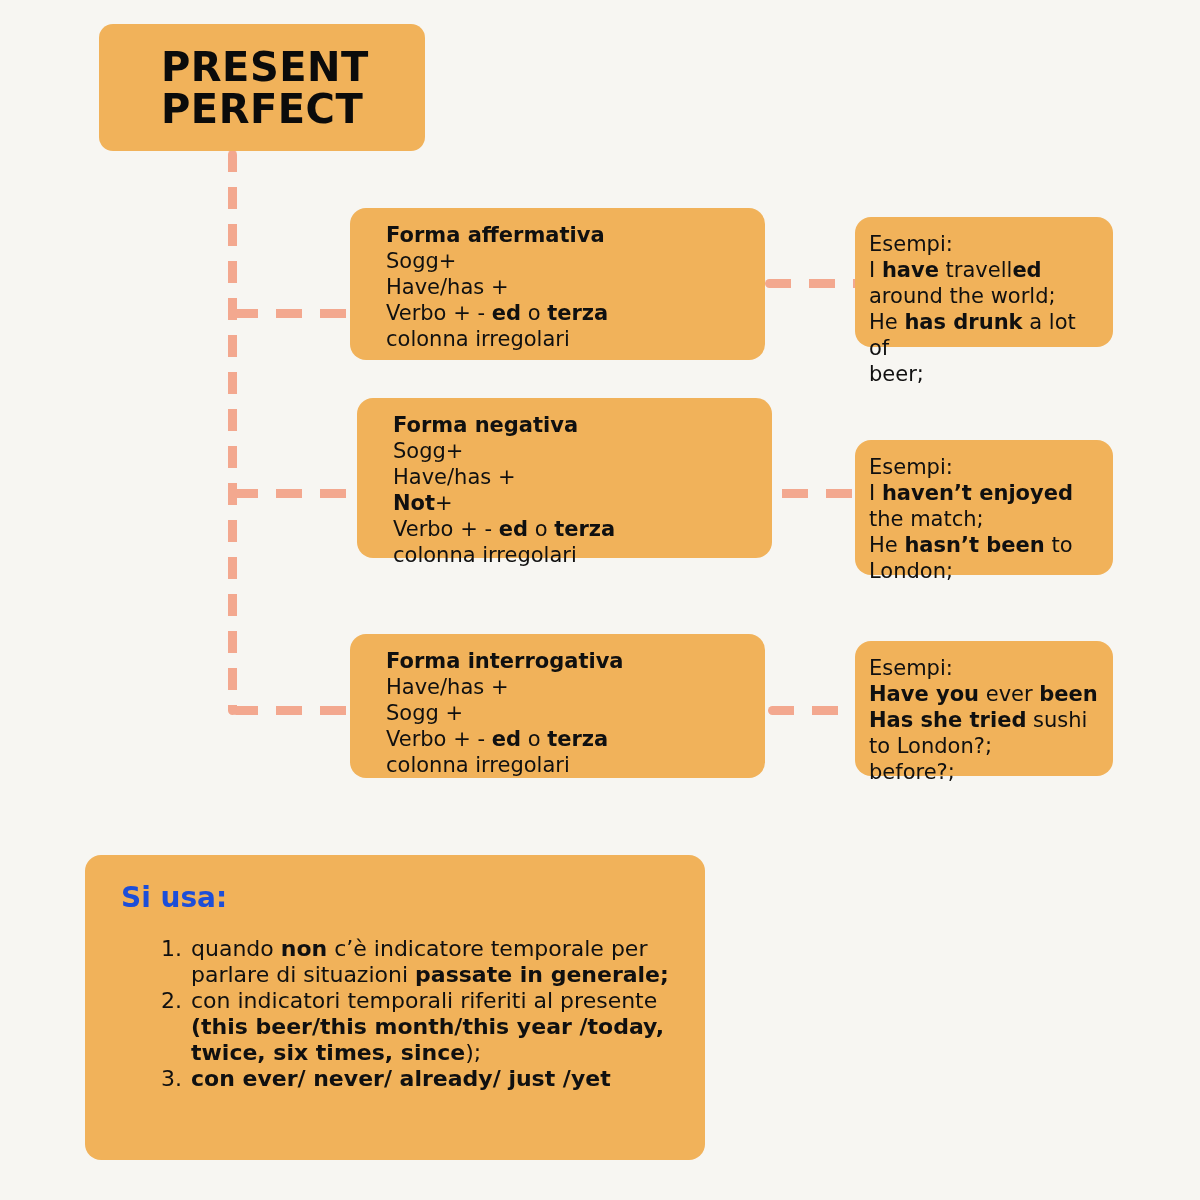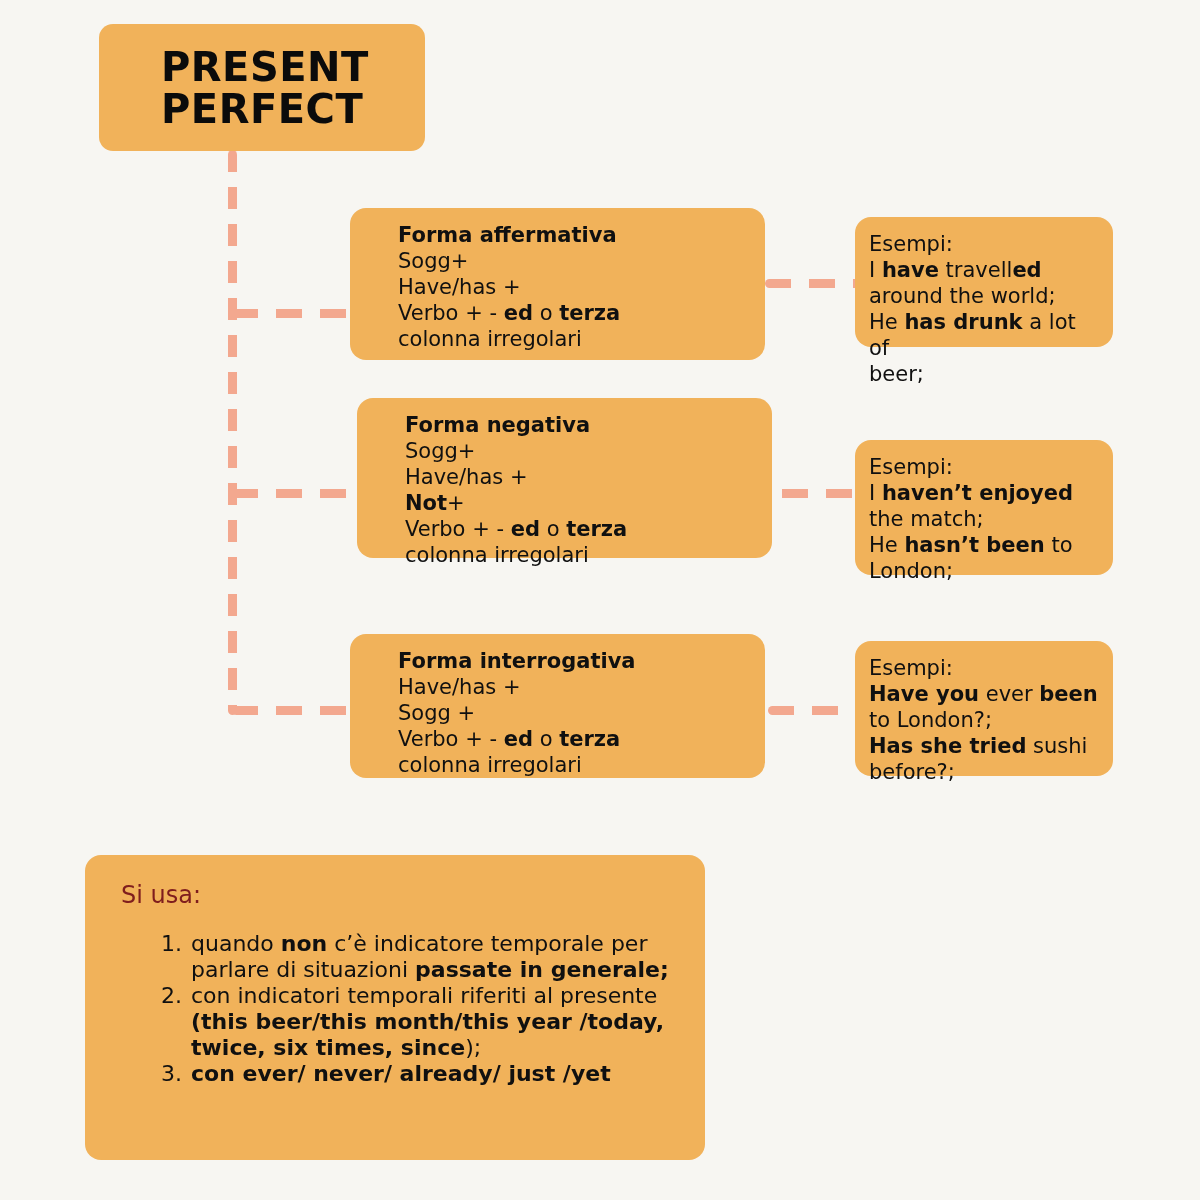--- a/index.html
+++ b/index.html
@@ -50,25 +50,25 @@
   }
 
   .body-text{
     color:#101010;
     font-size:21px;
     line-height:1.24;
   }
   .heading{font-weight:bold;}
   .b{font-weight:bold;}
 
-  .form-box{padding:14px 16px 14px 48px;}
+  .form-box{padding:14px 16px 14px 36px;}
   .ex-box{padding:14px 14px 14px 14px;font-size:20.5px;line-height:1.21;}
 
   .usa-box{padding:26px 20px 18px 36px;}
-  .usa-title{font-size:24px;color:#7f1d1d;margin:0 0 22px 0;}
+  .usa-title{font-size:28px;color:#1d4ed8;margin:0 0 22px 0;font-weight:bold;}
   ol.usa-list{
     margin:12px;padding:0 0 0 56px;
     font-size:22px;line-height:1.18;color:#101010;
   }
   ol.usa-list li{margin:0 0 0 0;padding-left:2px;}
   ol.usa-list li::marker{font-weight:normal;}
 </style>
 </head>
 <body>
 
@@ -136,22 +136,22 @@
         <div><span>Sogg +</span></div>
         <div><span>Verbo + - </span><span class="b">ed</span><span> o </span><span class="b">terza</span></div>
         <div><span>colonna irregolari</span></div>
       </div>
   </div>
 
   <div class="box ex-box" style="left:855px;top:641px;width:258px;height:135px;">
     <div class="body-text">
         <div>Esempi:</div>
         <div><span class="b">Have you</span><span> ever </span><span class="b">been</span></div>
+        <div><span class="b">Has she tried</span><span> sushi</span></div>
         <div><span>to London?;</span></div>
-        <div><span class="b">Has she tried</span><span> sushi</span></div>
         <div><span>before?;</span></div>
       </div>
   </div>
 
   <div class="box usa-box" style="left:85px;top:855px;width:620px;height:305px;">
     <div class="usa-title">Si usa:</div>
     <ol class="usa-list">
         <li><span>quando </span><span class="b">non</span><span> c’è indicatore temporale per parlare di situazioni </span><span class="b">passate in generale;</span></li>
         <li><span>con indicatori temporali riferiti al presente </span><span class="b">(this beer/this month/this year /today, twice, six times, since</span><span>);</span></li>
         <li><span class="b">con ever/ never/ already/ just /yet</span></li>

